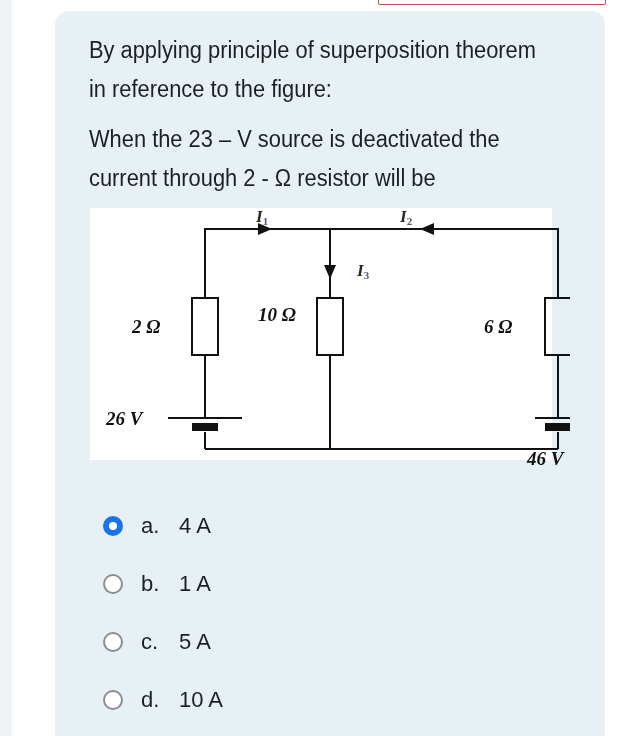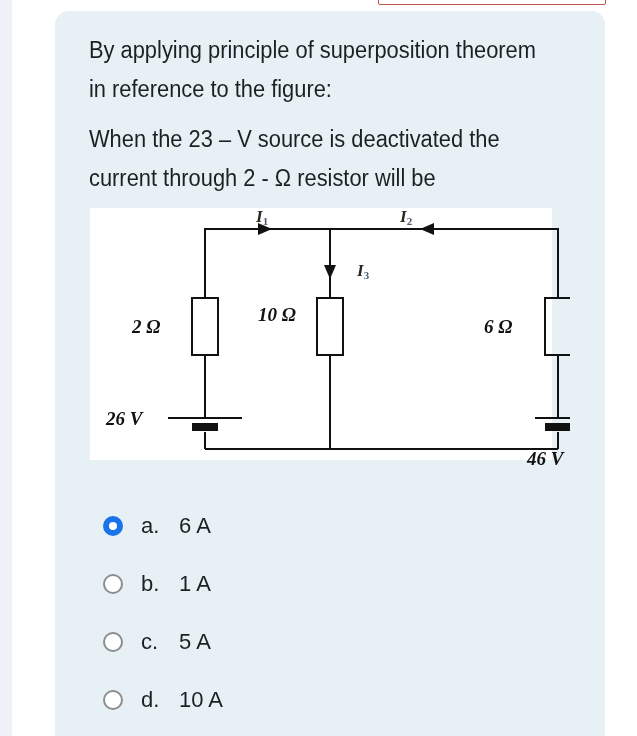--- a/index.html
+++ b/index.html
@@ -109,21 +109,21 @@
   <div class="lbl" style="left:394px; top:108px;">6 Ω</div>
 
   <div class="lbl" style="left:16px; top:200px;">26 V</div>
   <div class="lbl" style="left:437px; top:200px;margin-top:40px;">46 V</div>
 </div>
 
 <div class="answers">
   <div class="option" style="top:0px;">
     <span class="radio checked"></span>
     <span class="opt-letter">a.</span>
-    <span class="opt-text">6 A</span>
+    <span class="opt-text">4 A</span>
   </div>
   <div class="option" style="top:58px;">
     <span class="radio"></span>
     <span class="opt-letter">b.</span>
     <span class="opt-text">1 A</span>
   </div>
   <div class="option" style="top:116px;">
     <span class="radio"></span>
     <span class="opt-letter">c.</span>
     <span class="opt-text">5 A</span>

